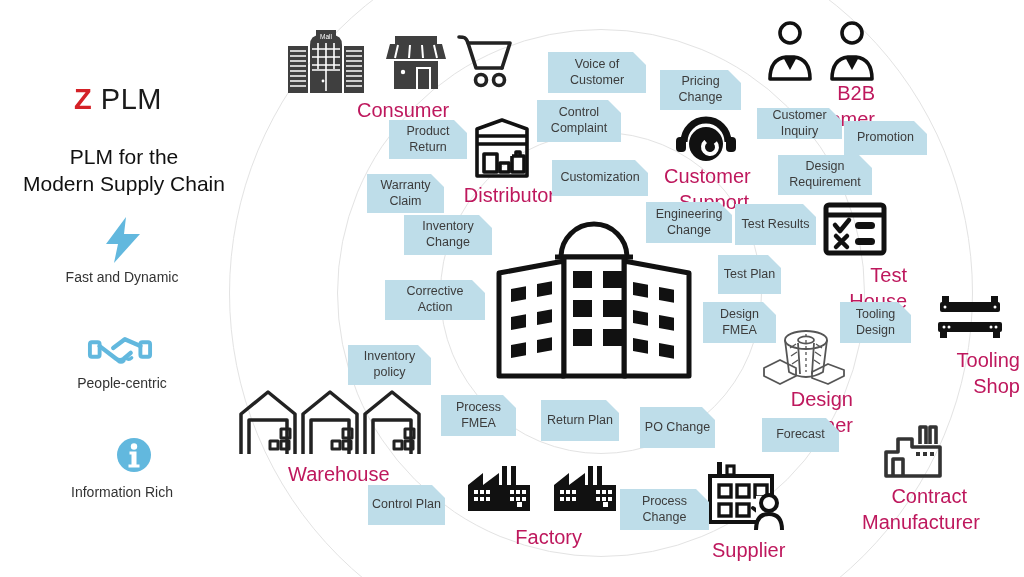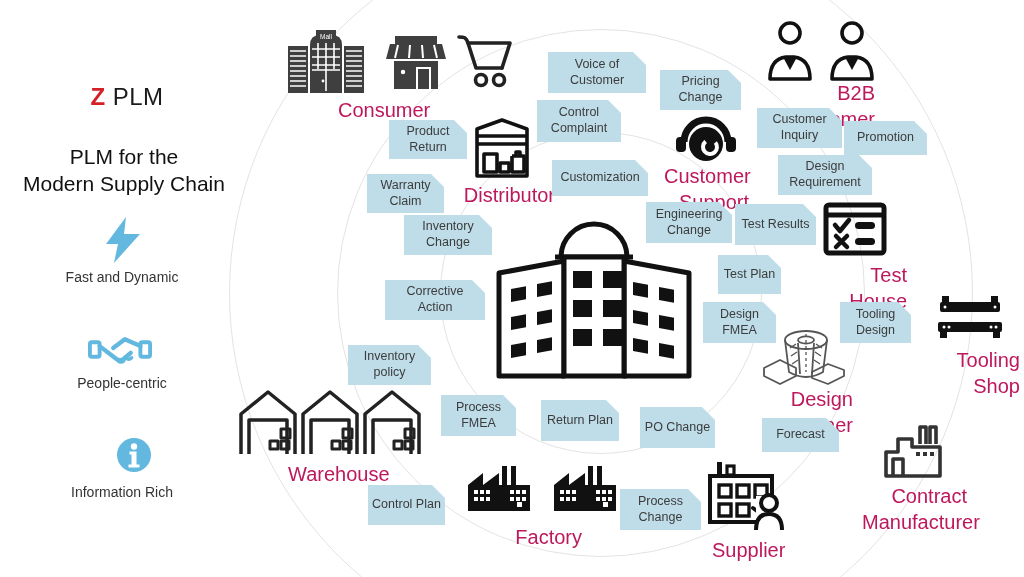--- a/index.html
+++ b/index.html
@@ -1,21 +1,21 @@
 <!DOCTYPE html>
 <html style="--tag-bg: #bedde9; --icon-blue: #62b8de; --logo-red: #d42127; --ring-gray: #e3e3e3;"><head>
 <meta charset="utf-8">
 <style>
   html,body{margin:0;padding:0;background:#fff;}
   .stage{position:relative;width:1024px;height:577px;background:#fff;overflow:hidden;
          font-family:"Liberation Sans",sans-serif;}
   .ring{position:absolute;border:1px solid var(--ring-gray,#e3e3e3);border-radius:50%;}
   
-  .logo{position:absolute;left:27px;top:83px;width:200px;text-align:center;
-        font-size:24px;letter-spacing:.5px;color:#1b1b1b;font-weight:400;}
+  .logo{position:absolute;left:18px;top:83px;width:200px;text-align:center;
+        font-size:29px;letter-spacing:.5px;color:#1b1b1b;font-weight:400;}
   .logo .accent{color:var(--logo-red,#d42127);font-weight:700;}
   .tagline{position:absolute;left:0;top:143px;width:248px;text-align:center;
            font-size:21px;line-height:1.3;color:#111;}
   .feature-label{position:absolute;left:22px;width:200px;text-align:center;
                  font-size:14px;color:#333;}
   
   .tag{position:absolute;background:var(--tag-bg,#bedde9);color:#3c3c3c;
        font-size:12.5px;line-height:1.25;display:flex;align-items:center;
        justify-content:center;text-align:center;padding:2px 4px;box-sizing:border-box;
        clip-path:polygon(0 0,calc(100% - 13px) 0,100% 13px,100% 100%,0 100%);}
@@ -102,21 +102,21 @@
   </div>
 
   <div class="icon" style="left:456px;top:29px">
     <svg width="56" height="61" viewBox="0 0 56 61" fill="none" stroke="#222" stroke-width="3.6" stroke-linecap="round" stroke-linejoin="round">
       <path d="M3,8 C8,8 10,8 12,14 L20,39 H46"></path>
       <path d="M12,14 H54 L46,39"></path>
       <circle cx="25" cy="51" r="5.5"></circle>
       <circle cx="43" cy="51" r="5.5"></circle>
     </svg>
   </div>
-  <div class="entity-label" style="left:338px;top:97px;width:92px">Consumer</div>
+  <div class="entity-label" style="left:357px;top:97px;width:92px">Consumer</div>
 
   <div class="icon" style="left:473px;top:116px">
     <svg width="58" height="62" viewBox="0 0 58 62" fill="none" stroke="#111" stroke-width="3.6" stroke-linejoin="round">
       <path d="M4,60 V13 L29,4 L54,13 V60 Z"></path>
       <path d="M4,20 H54 M4,28 H54"></path>
       <rect x="11" y="38" width="13" height="18"></rect>
       <rect x="27" y="47" width="9" height="9"></rect>
       <path d="M39,40 h12 v16 h-12 v-16 M43,40 v-4 h4 v4"></path>
     </svg>
   </div>
@@ -328,34 +328,34 @@
           <path d="M172,104 l15,2.8 l0,13 l-15,-2.8 Z"></path>
         <path d="M146,127 l15,2.8 l0,13 l-15,-2.8 Z"></path>
           <path d="M172,132 l15,2.8 l0,13 l-15,-2.8 Z"></path>
       </g>
     </svg>
   </div>
 
   <div class="tag" style="left:548px;top:52px;width:98px;height:41px">Voice of Customer</div>
   <div class="tag" style="left:660px;top:70px;width:81px;height:40px">Pricing Change</div>
   <div class="tag" style="left:537px;top:100px;width:84px;height:42px">Control Complaint</div>
-  <div class="tag" style="left:757px;top:108px;width:85px;height:40px">Customer Inquiry</div>
+  <div class="tag" style="left:757px;top:108px;width:85px;height:31px">Customer Inquiry</div>
   <div class="tag" style="left:844px;top:121px;width:83px;height:34px">Promotion</div>
   <div class="tag" style="left:552px;top:160px;width:96px;height:36px">Customization</div>
   <div class="tag" style="left:778px;top:155px;width:94px;height:40px">Design Requirement</div>
   <div class="tag" style="left:389px;top:120px;width:78px;height:39px">Product Return</div>
   <div class="tag" style="left:367px;top:174px;width:77px;height:39px">Warranty Claim</div>
   <div class="tag" style="left:646px;top:202px;width:86px;height:41px">Engineering Change</div>
   <div class="tag" style="left:735px;top:204px;width:81px;height:41px">Test Results</div>
   <div class="tag" style="left:404px;top:215px;width:88px;height:40px">Inventory Change</div>
   <div class="tag" style="left:718px;top:255px;width:63px;height:39px">Test Plan</div>
   <div class="tag" style="left:385px;top:280px;width:100px;height:40px">Corrective Action</div>
   <div class="tag" style="left:703px;top:302px;width:73px;height:41px">Design FMEA</div>
   <div class="tag" style="left:840px;top:302px;width:71px;height:41px">Tooling Design</div>
   <div class="tag" style="left:348px;top:345px;width:83px;height:40px">Inventory policy</div>
   <div class="tag" style="left:441px;top:395px;width:75px;height:41px">Process FMEA</div>
   <div class="tag" style="left:541px;top:400px;width:78px;height:41px">Return Plan</div>
   <div class="tag" style="left:762px;top:418px;width:77px;height:34px">Forecast</div>
   <div class="tag" style="left:640px;top:407px;width:75px;height:41px">PO Change</div>
   <div class="tag" style="left:368px;top:485px;width:77px;height:40px">Control Plan</div>
-  <div class="tag" style="left:620px;top:489px;width:81px;height:41px">Process Change</div>
+  <div class="tag" style="left:620px;top:489px;width:89px;height:41px">Process Change</div>
 
 </div>
 
 </body></html>

